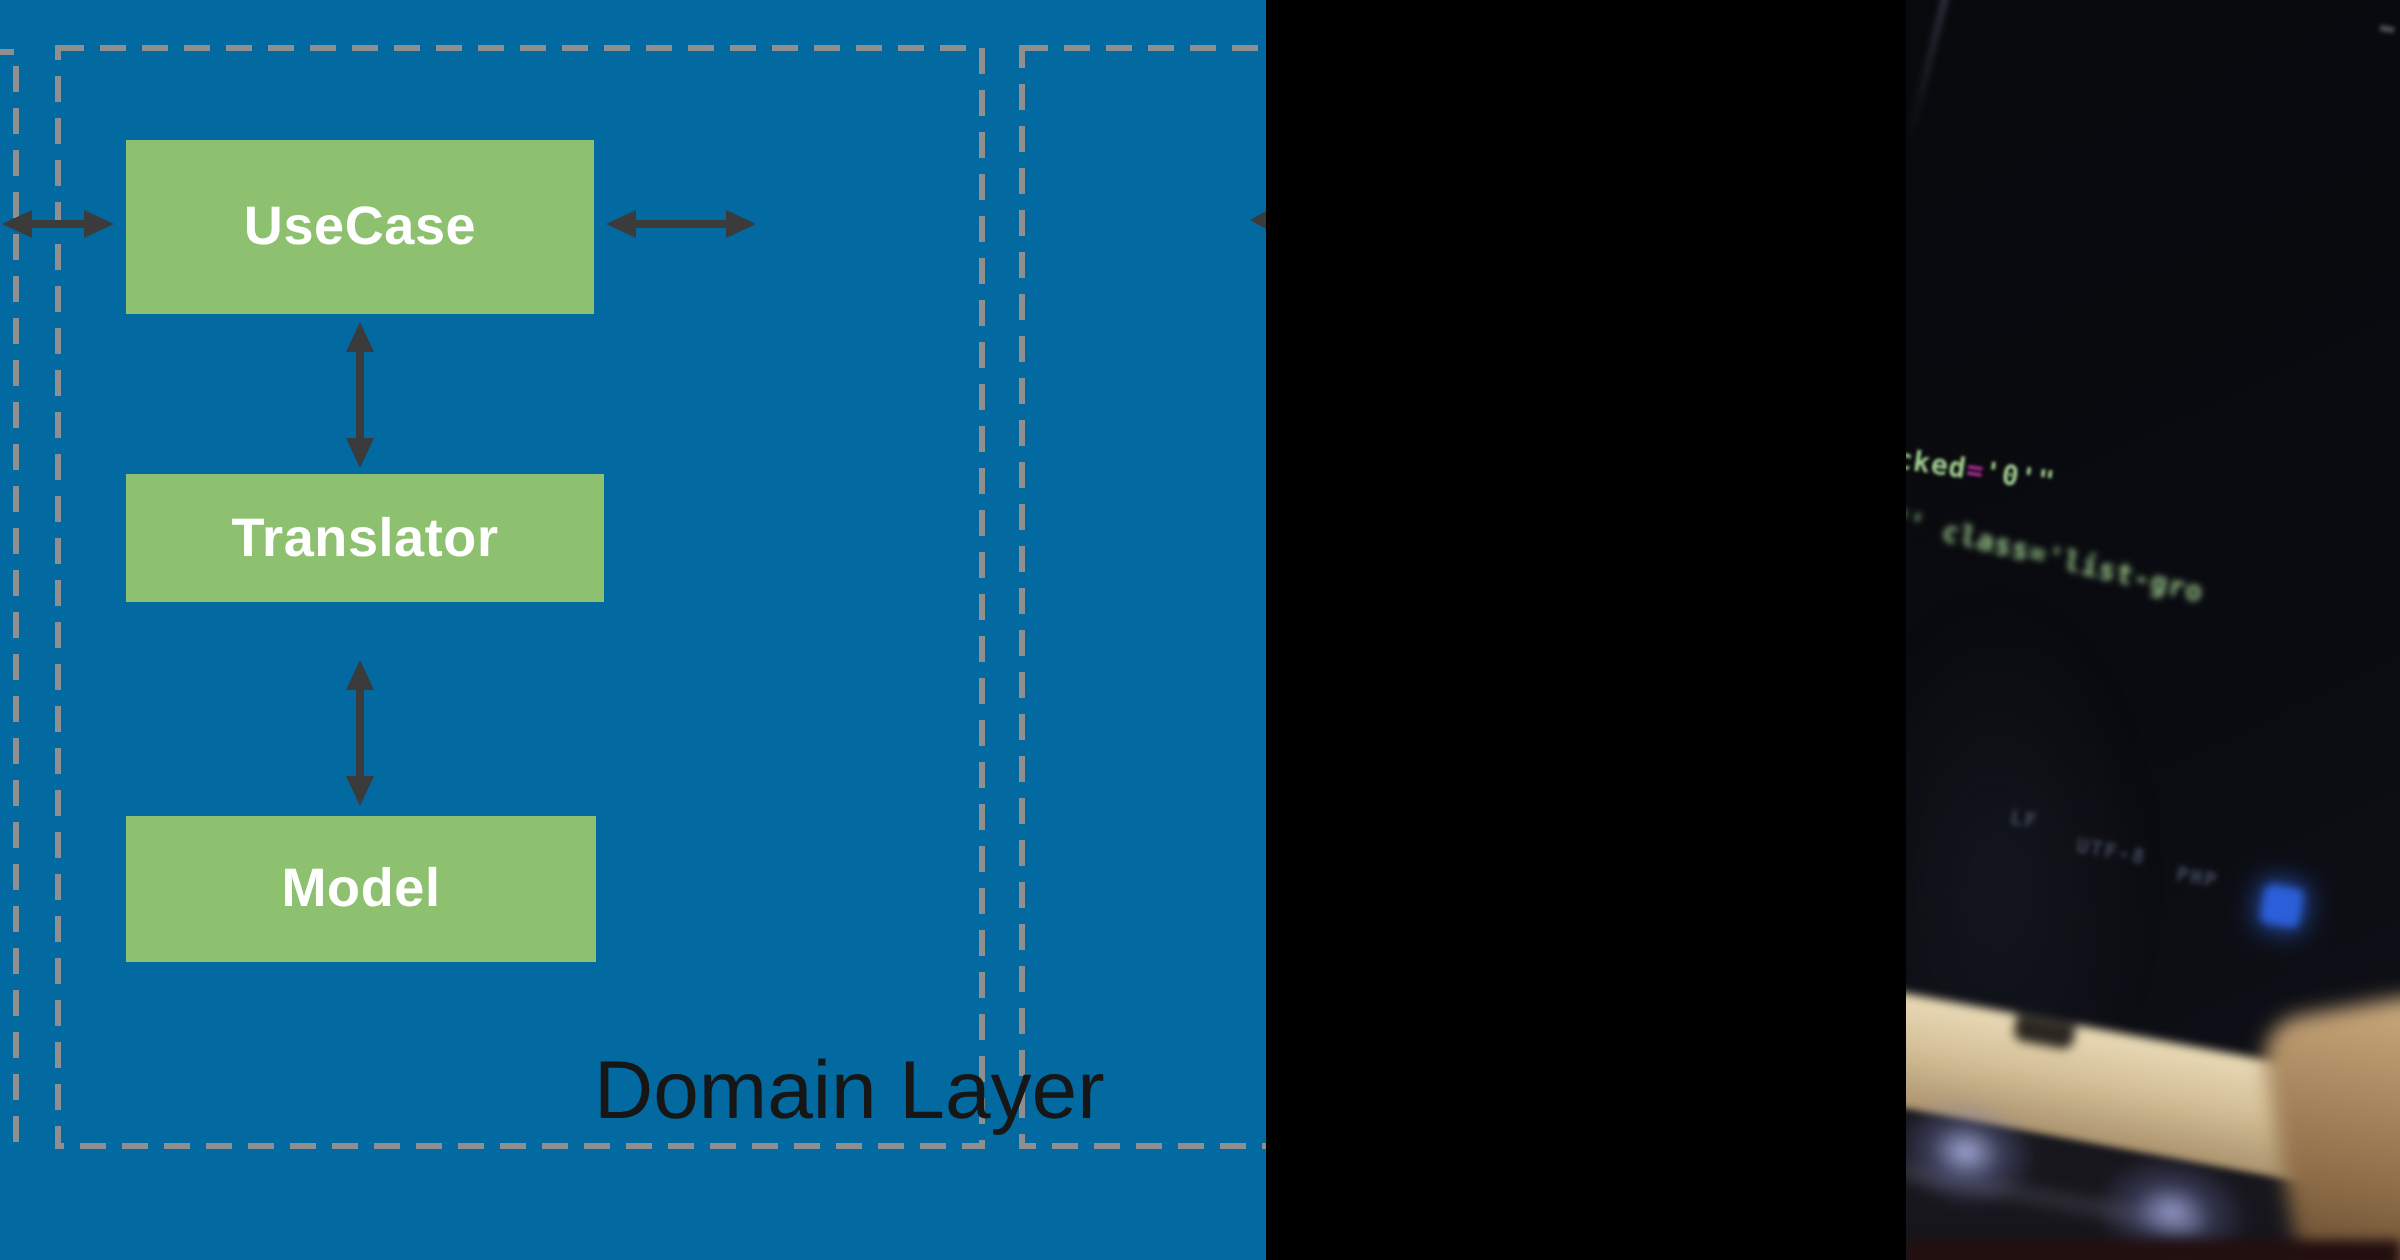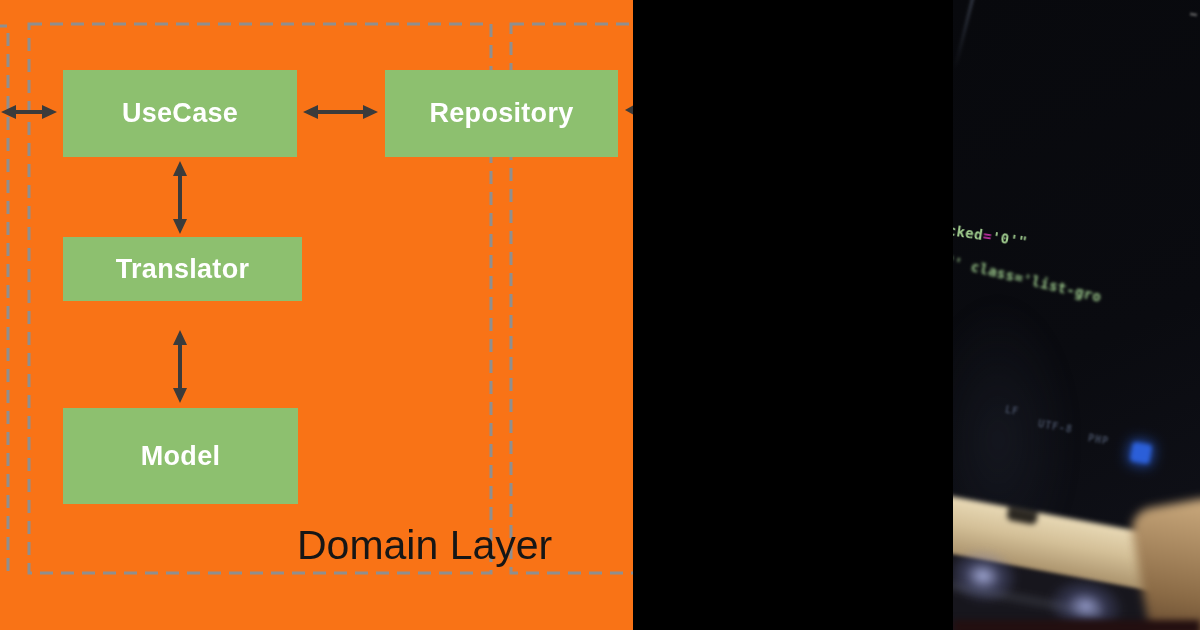--- a/index.html
+++ b/index.html
@@ -1,26 +1,26 @@
 <!DOCTYPE html>
 <html><head>
 <meta charset="utf-8">
 <style>
   html,body{margin:0;padding:0;background:#ffffff;}
   .card{position:relative;width:1200px;height:630px;overflow:hidden;background:#ffffff;font-family:"Liberation Sans",sans-serif;}
 
   
-  .diagram-panel{position:absolute;left:0;top:0;width:633px;height:630px;background:#f97316;overflow:hidden;}
+  .diagram-panel{position:absolute;left:0;top:0;width:633px;height:630px;background:#0369a1;overflow:hidden;}
   .diagram-panel svg.overlay{position:absolute;left:0;top:0;}
   .gbox{position:absolute;background:#8dc06f;display:flex;align-items:center;justify-content:center;}
   .gbox span{color:#ffffff;font-weight:bold;font-size:27px;letter-spacing:0.3px;}
   .box-usecase{left:63px;top:70px;width:234px;height:87px;}
   .box-repository{left:385px;top:70px;width:233px;height:87px;}
   .box-translator{left:63px;top:237px;width:239px;height:64px;}
-  .box-model{left:63px;top:408px;width:235px;height:96px;}
+  .box-model{left:63px;top:408px;width:235px;height:73px;}
   .layer-label{position:absolute;left:297px;top:522px;width:190px;font-size:41px;color:#161616;white-space:nowrap;}
 
   
   .black-band{position:absolute;left:633px;top:0;width:320px;height:630px;background:#000000;}
 
   
   .photo-panel{position:absolute;left:953px;top:0;width:247px;height:630px;overflow:hidden;
     background:linear-gradient(155deg,#08090d 0%,#0a0b10 55%,#11121a 100%);}
   .screen-sheen{position:absolute;left:-30px;top:300px;width:150px;height:280px;
     background:radial-gradient(closest-side,rgba(42,47,62,0.30),rgba(0,0,0,0));filter:blur(8px);}
@@ -101,23 +101,20 @@
         </g>
         <g>
           <polygon points="625,110 634,105 634,115" stroke="none"></polygon>
         </g>
       </g>
     </svg>
 
     <div class="gbox box-usecase">
       <span>UseCase</span>
     </div>
-    <div class="gbox box-repository">
-      <span>Repository</span>
-    </div>
     <div class="gbox box-translator">
       <span>Translator</span>
     </div>
     <div class="gbox box-model">
       <span>Model</span>
     </div>
 
     <div class="layer-label">Domain Layer</div>
   </section>
 

